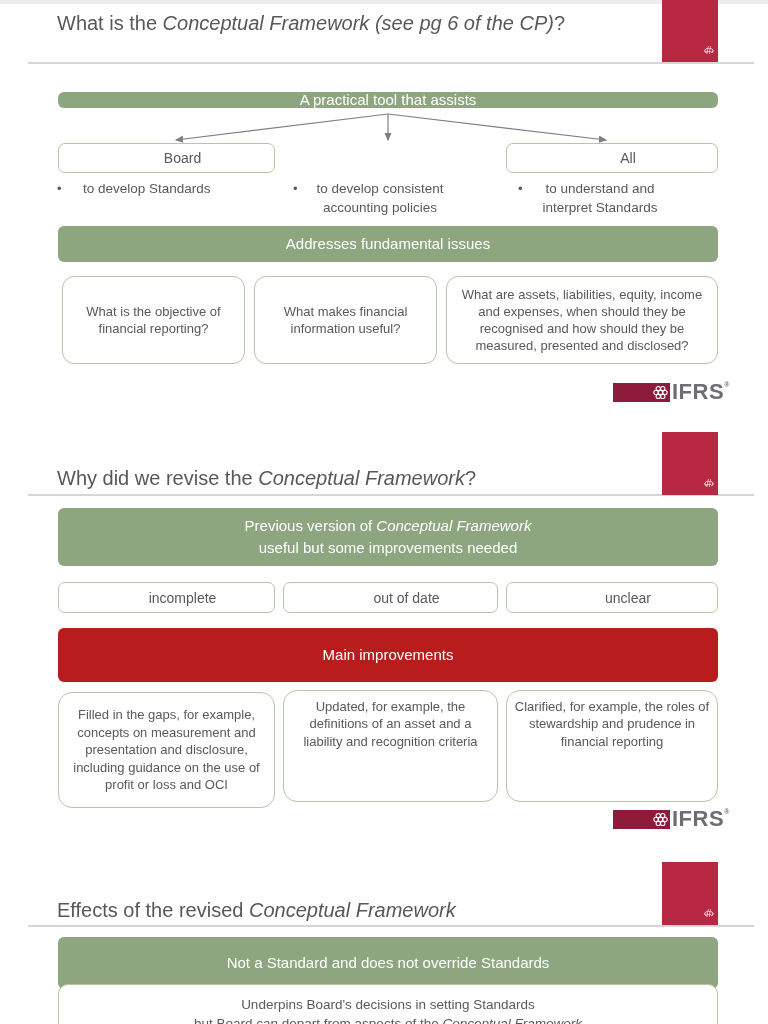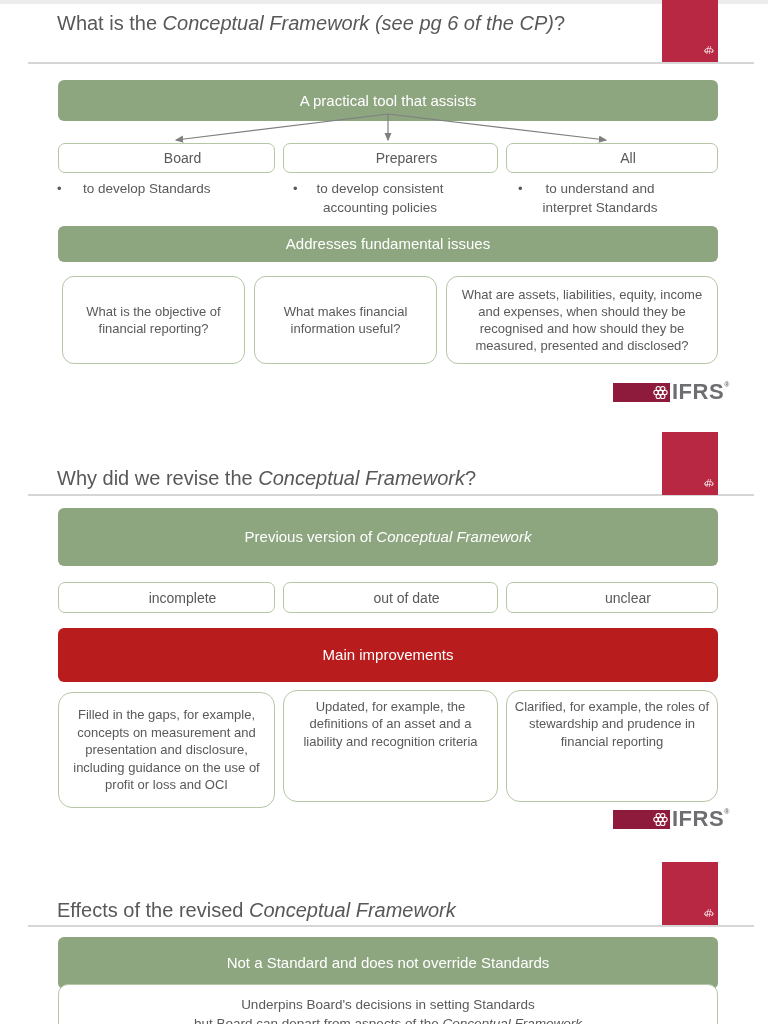--- a/index.html
+++ b/index.html
@@ -66,40 +66,37 @@
 <div class="canvas">
   <div class="topstrip"></div>
 
   <section class="slide slide1">
     <div class="hr" style="top:62px"></div>
     <div class="pgtab" style="top:0; height:62px">
       <span class="pgnum">‹#›</span>
     </div>
     <h1 class="title" style="top:10px; width:558px"><span>What is the </span><span class="it">Conceptual Framework (see pg 6 of the CP)</span><span>?</span></h1>
 
-    <div class="banner" style="top:80px; height:41px">
+    <div class="banner" style="top:92px; height:16px">
       <span>A practical tool that assists</span>
     </div>
 
     <svg class="arrows" viewBox="0 0 768 32">
       <defs>
         <marker id="ah" markerWidth="8" markerHeight="8" refX="6" refY="3" orient="auto">
           <path d="M0,0 L7,3 L0,6 Z" fill="#7f7f7f"></path>
         </marker>
       </defs>
       <line x1="388" y1="1" x2="176" y2="27" stroke="#7f7f7f" stroke-width="1.2" marker-end="url(#ah)"></line>
       <line x1="388" y1="1" x2="388" y2="27" stroke="#7f7f7f" stroke-width="1.2" marker-end="url(#ah)"></line>
       <line x1="388" y1="1" x2="606" y2="27" stroke="#7f7f7f" stroke-width="1.2" marker-end="url(#ah)"></line>
     </svg>
 
     <div class="wbox rowbox col1" style="top:143px">
       <span>Board</span>
-    </div>
-    <div class="wbox rowbox col2" style="top:143px">
-      <span>Preparers</span>
     </div>
     <div class="wbox rowbox col3" style="top:143px">
       <span>All</span>
     </div>
 
     <span class="bullet" style="left:57px; top:181px">•</span>
     <div class="btext" style="left:83px; top:180px; width:170px">to develop Standards</div>
 
     <span class="bullet" style="left:293px; top:181px">•</span>
     <div class="btext" style="left:305px; top:180px; width:150px; text-align:center">to develop consistent accounting policies</div>
@@ -141,20 +138,21 @@
 
   <section class="slide slide2">
     <div class="hr" style="top:69px"></div>
     <div class="pgtab" style="top:7px; height:63px">
       <span class="pgnum">‹#›</span>
     </div>
     <h1 class="title" style="top:40px; width:600px"><span>Why did we revise the </span><span class="it">Conceptual Framework</span><span>?</span></h1>
 
     <div class="banner" style="top:83px; height:58px; flex-direction:column">
       <div><span>Previous version of </span><span class="it">Conceptual Framework</span></div>
+      <div>useful but some improvements needed</div>
     </div>
 
     <div class="wbox rowbox col1" style="top:157px; height:31px">
       <span>incomplete</span>
     </div>
     <div class="wbox rowbox col2" style="top:157px; height:31px">
       <span>out of date</span>
     </div>
     <div class="wbox rowbox col3" style="top:157px; height:31px">
       <span>unclear</span>

